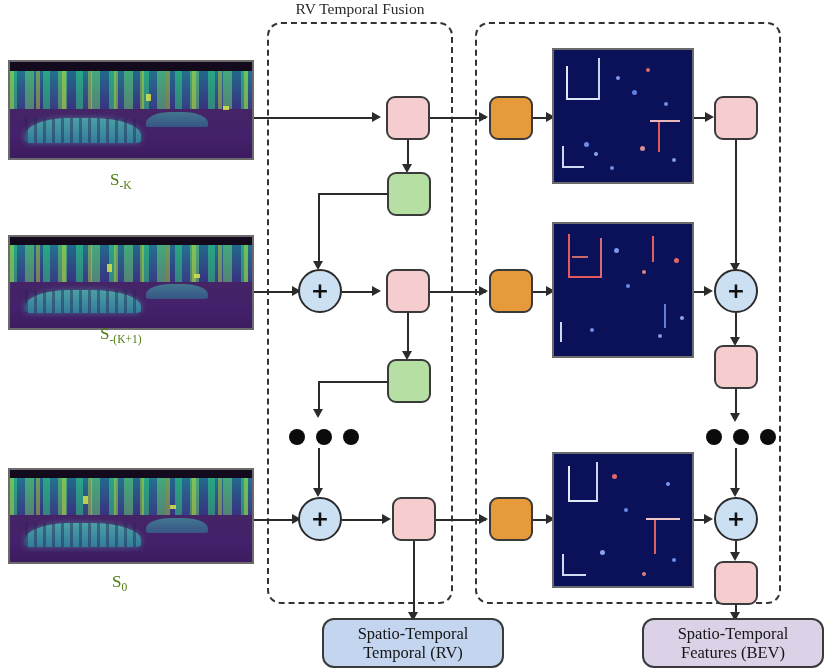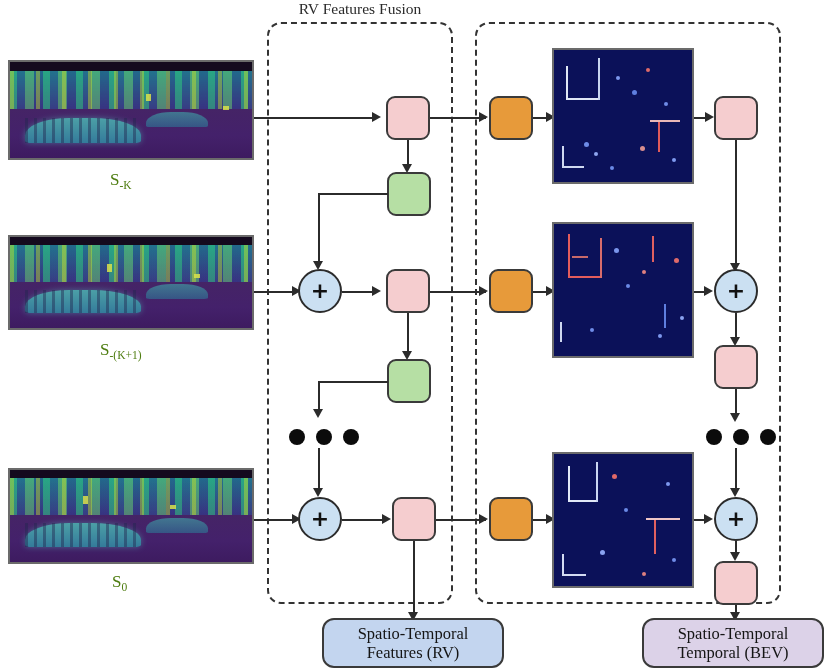--- a/index.html
+++ b/index.html
@@ -77,21 +77,21 @@
 
   .watermark{position:absolute;font-family:Liberation Serif, serif;font-size:16px;
       color:#8d8d92;opacity:.85;white-space:nowrap;margin-top:44px;}
 </style>
 </head>
 <body>
 
 <div class="stage">
 
   <div class="group-box" style="left:267px;top:22px;width:186px;height:582px;"></div>
-  <div class="group-title" style="left:267px;top:0px;width:186px;">RV Features Fusion</div>
+  <div class="group-title" style="left:267px;top:0px;width:186px;">RV Temporal Fusion</div>
 
   <div class="group-box" style="left:475px;top:22px;width:306px;height:582px;"></div>
 
   <div class="rv-panel" style="left:8px;top:60px;width:246px;height:100px;">
     <div class="band-top"></div>
     <div class="sky"></div>
     <div class="ground"></div>
     <div class="car2"></div>
     <div class="car"></div>
     <div class="speck" style="left:56%;top:33%;width:5px;height:7px;"></div>
@@ -150,21 +150,21 @@
 
   <div class="rv-panel" style="left:8px;top:235px;width:246px;height:95px;">
     <div class="band-top"></div>
     <div class="sky"></div>
     <div class="ground"></div>
     <div class="car2"></div>
     <div class="car"></div>
     <div class="speck" style="left:40%;top:30%;width:5px;height:8px;"></div>
     <div class="speck" style="left:76%;top:41%;width:6px;height:4px;"></div>
   </div>
-  <div class="rv-caption" style="left:100px;top:340px;font-family:Liberation Serif, serif;">
+  <div class="rv-caption" style="left:100px;top:324px;font-family:Liberation Serif, serif;">
     <span>S</span><sub>-(K+1)</sub>
   </div>
 
   <div class="ln-h" style="left:254px;top:291px;width:42px;"></div>
   <div class="arrow-r" style="left:292px;top:286px;"></div>
 
   <div class="ncirc" style="left:298px;top:269px;width:44px;height:44px;">
     <span>+</span>
   </div>
 
@@ -297,23 +297,23 @@
   <div class="ln-v" style="left:735px;top:541px;height:14px;"></div>
   <div class="arrow-d" style="left:730px;top:552px;"></div>
 
   <div class="nbox pink" style="left:714px;top:561px;width:44px;height:44px;"></div>
 
   <div class="ln-v" style="left:735px;top:605px;height:10px;"></div>
   <div class="arrow-d" style="left:730px;top:612px;"></div>
 
   <div class="pill rv" style="left:322px;top:618px;width:182px;height:50px;">
     <div>Spatio-Temporal</div>
-    <div>Features (RV)</div>
+    <div>Temporal (RV)</div>
   </div>
 
   <div class="pill bev" style="left:642px;top:618px;width:182px;height:50px;">
     <div>Spatio-Temporal</div>
-    <div>Temporal (BEV)</div>
+    <div>Features (BEV)</div>
   </div>
 
   <div class="watermark" style="left:727px;top:651px;">CSDN @byzy</div>
 
 </div>
 
 </body></html>

